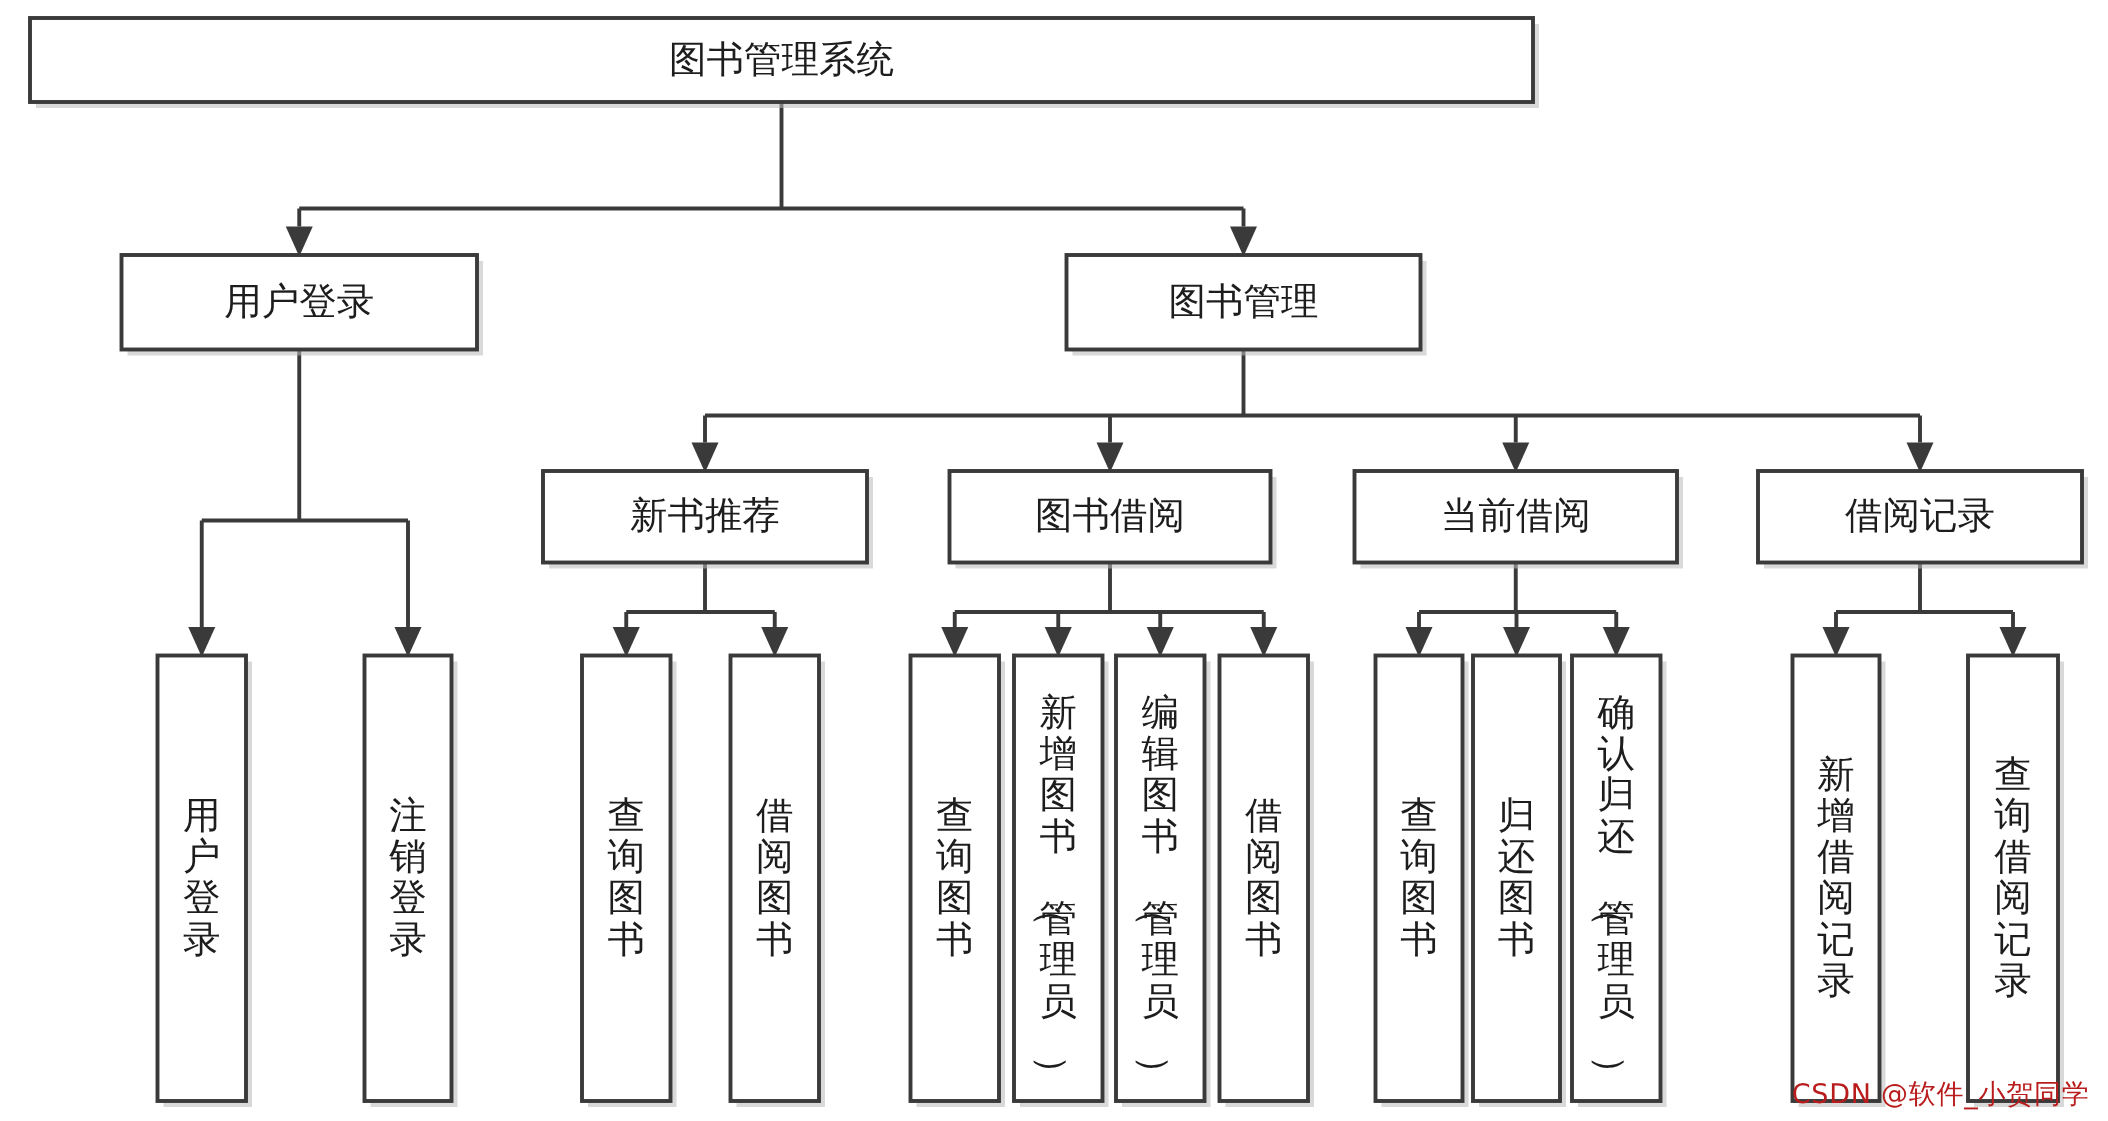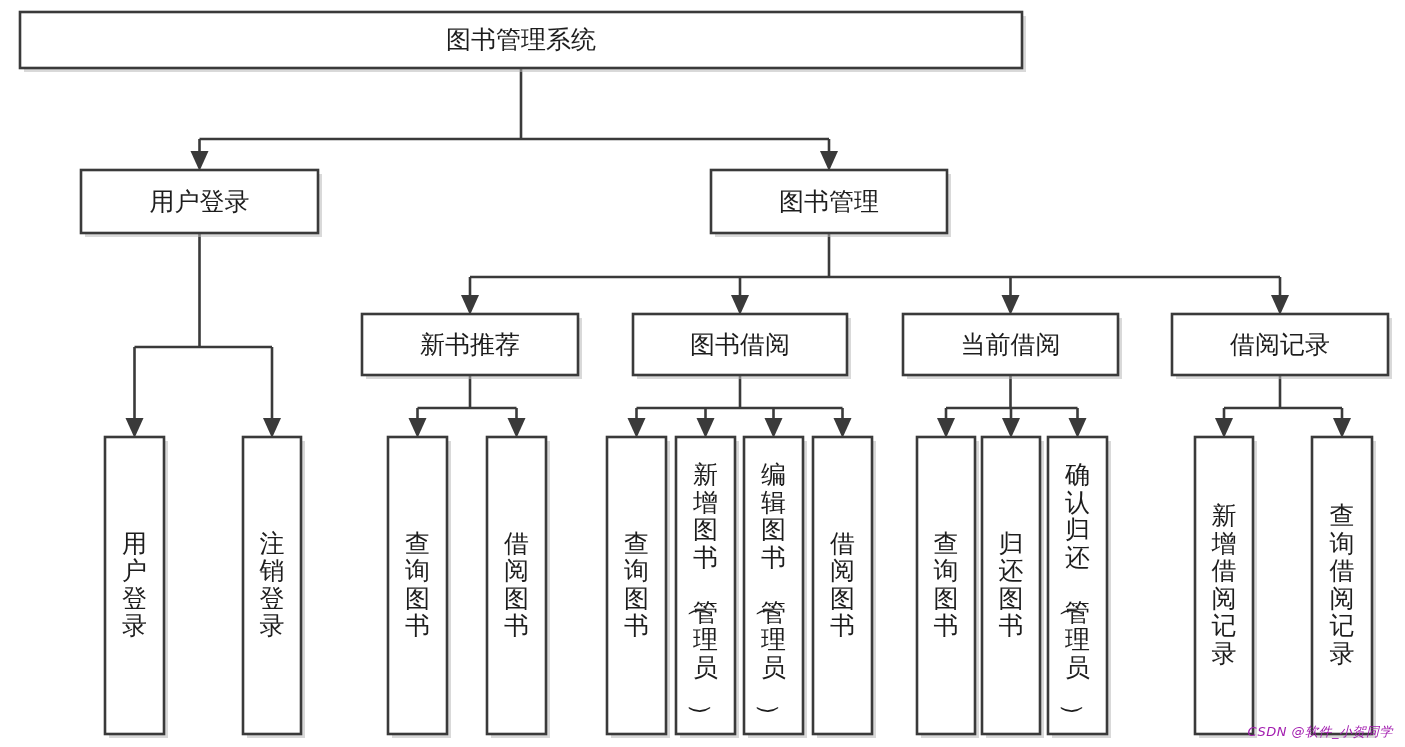--- a/index.html
+++ b/index.html
@@ -58,25 +58,24 @@
     fill: #1d1d1d;
     font-family: "DejaVu Sans", "Liberation Sans", sans-serif;
     font-size: 25px;
     text-anchor: middle;
   }
   .watermark {
     position: absolute;
     right: 12px;
     bottom: 6px;
     font-family: "DejaVu Sans", "Liberation Sans", sans-serif;
-    font-size: 13px;
-    color: #a21caf;
+    font-size: 18px;
+    color: #b91c1c;
     white-space: nowrap;
     letter-spacing: 0.5px;
-    font-style: italic;
   }
 </style>
 </head>
 <body>
 
 <div id="diagram-root">
   <svg class="flow" viewBox="0 0 1405 747" xmlns="http://www.w3.org/2000/svg">
     <g id="edges-layer">
         <path d="M 521 68 L 521 139" class="edge"></path>
         <path d="M 199.5 139 L 829 139" class="edge"></path>

